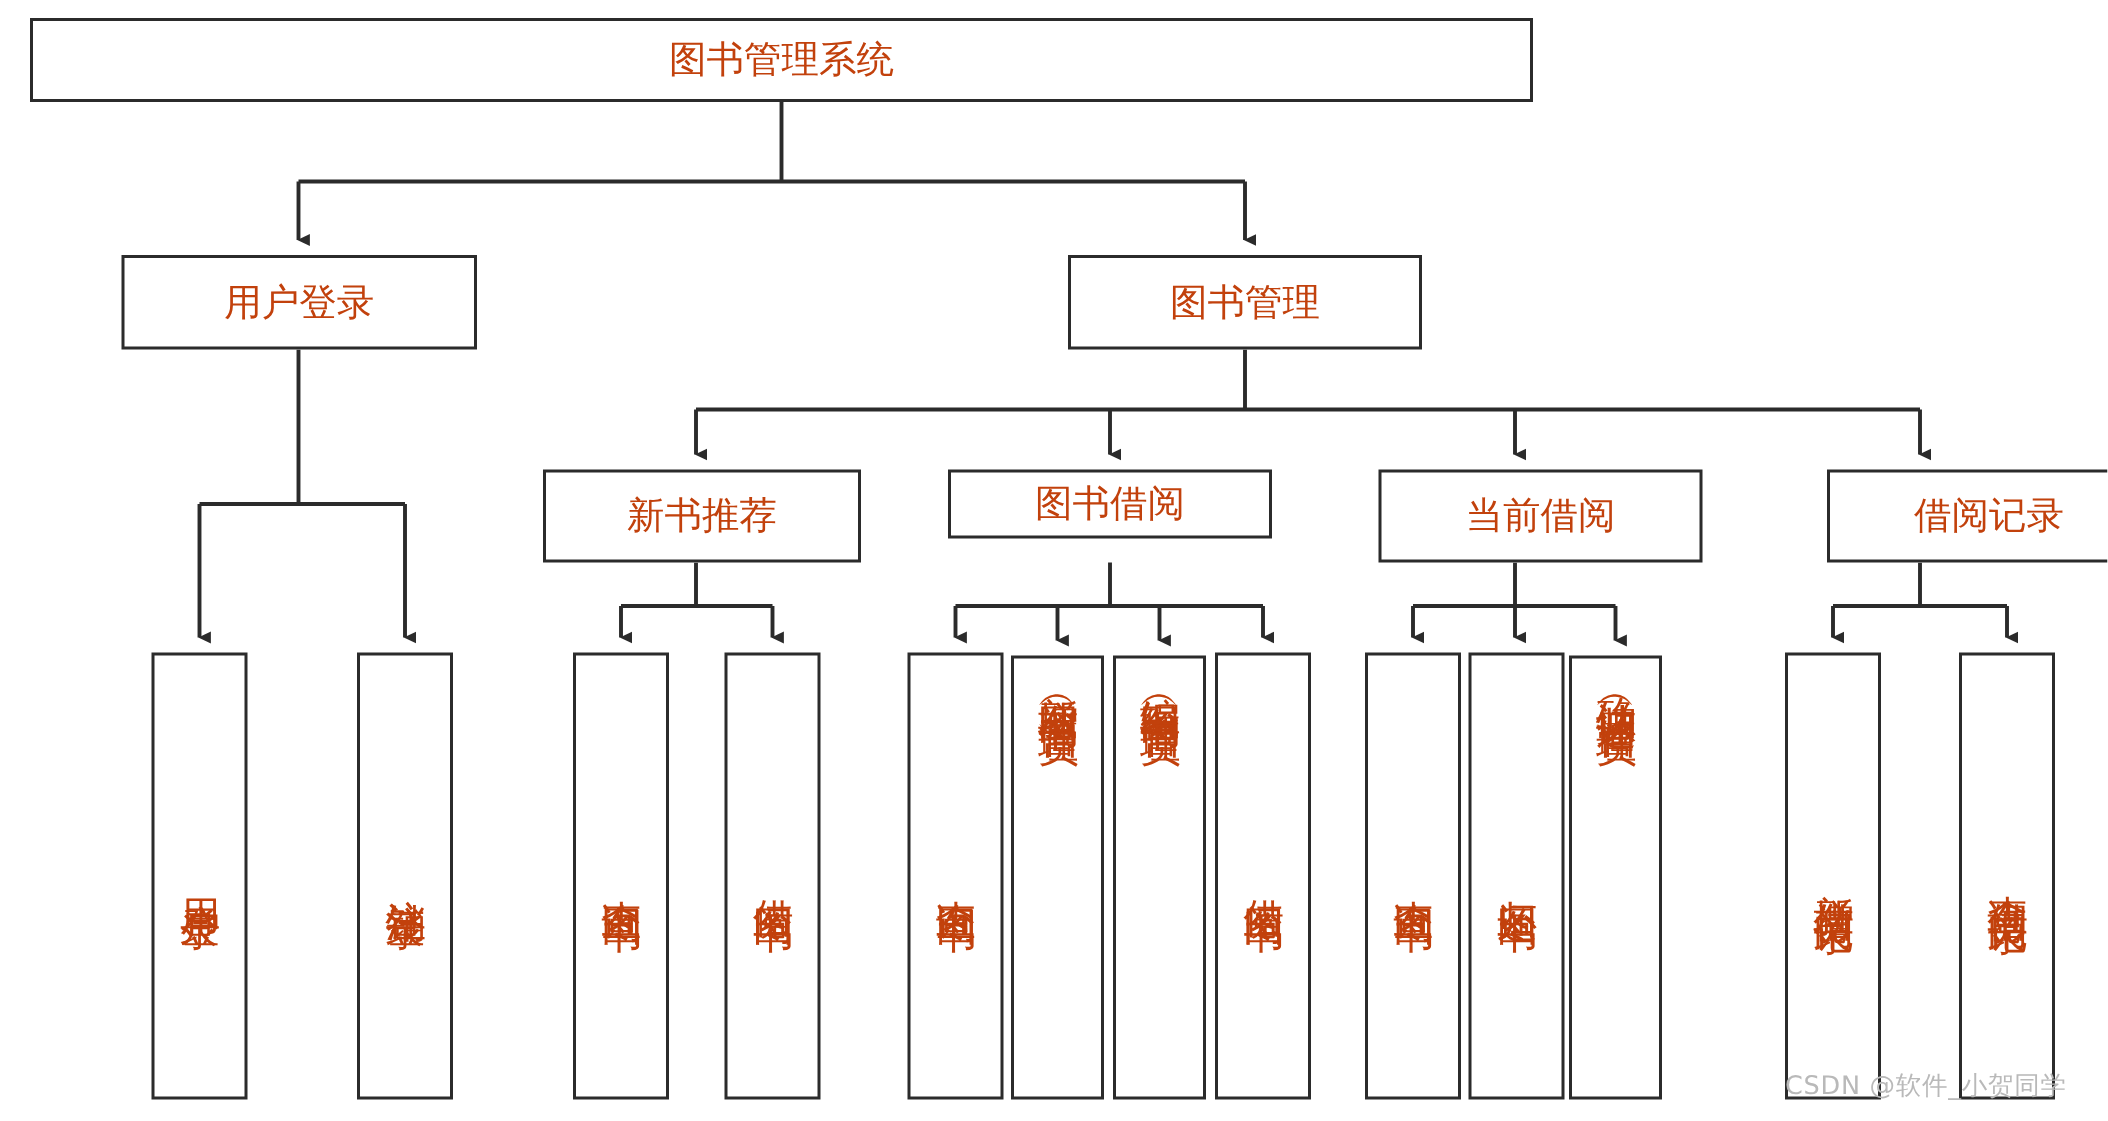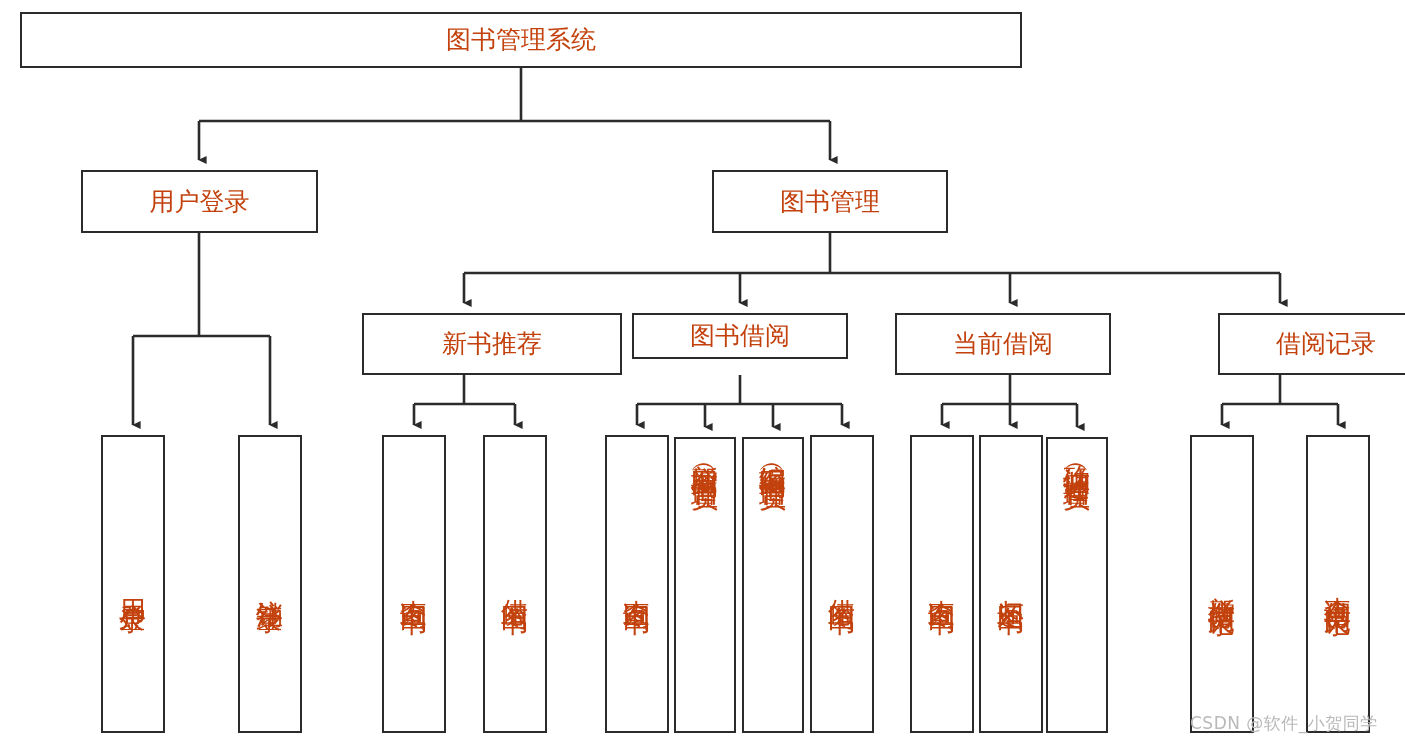--- a/index.html
+++ b/index.html
@@ -133,29 +133,29 @@
   </div>
 
   <div class="node-box node-horizontal" style="left:81px; top:170px; width:237px; height:63px;">
     <span class="node-label">用户登录</span>
   </div>
 
   <div class="node-box node-horizontal" style="left:712px; top:170px; width:236px; height:63px;">
     <span class="node-label">图书管理</span>
   </div>
 
-  <div class="node-box node-horizontal" style="left:362px; top:313px; width:260px; height:62px;">
+  <div class="node-box node-horizontal" style="left:362px; top:313px; width:212px; height:62px;">
     <span class="node-label">新书推荐</span>
   </div>
 
   <div class="node-box node-horizontal" style="left:632px; top:313px; width:216px; height:46px;">
     <span class="node-label">图书借阅</span>
   </div>
 
-  <div class="node-box node-horizontal" style="left:895px; top:313px; width:216px; height:62px;">
+  <div class="node-box node-horizontal" style="left:919px; top:313px; width:216px; height:62px;">
     <span class="node-label">当前借阅</span>
   </div>
 
   <div class="node-box node-horizontal" style="left:1172px; top:313px; width:216px; height:62px;margin-left:46px;">
     <span class="node-label">借阅记录</span>
   </div>
 
   <div class="node-box node-vertical align-center" style="left:101px; top:435px; width:64px; height:298px;">
     <span class="node-label">用户登录</span>
   </div>

